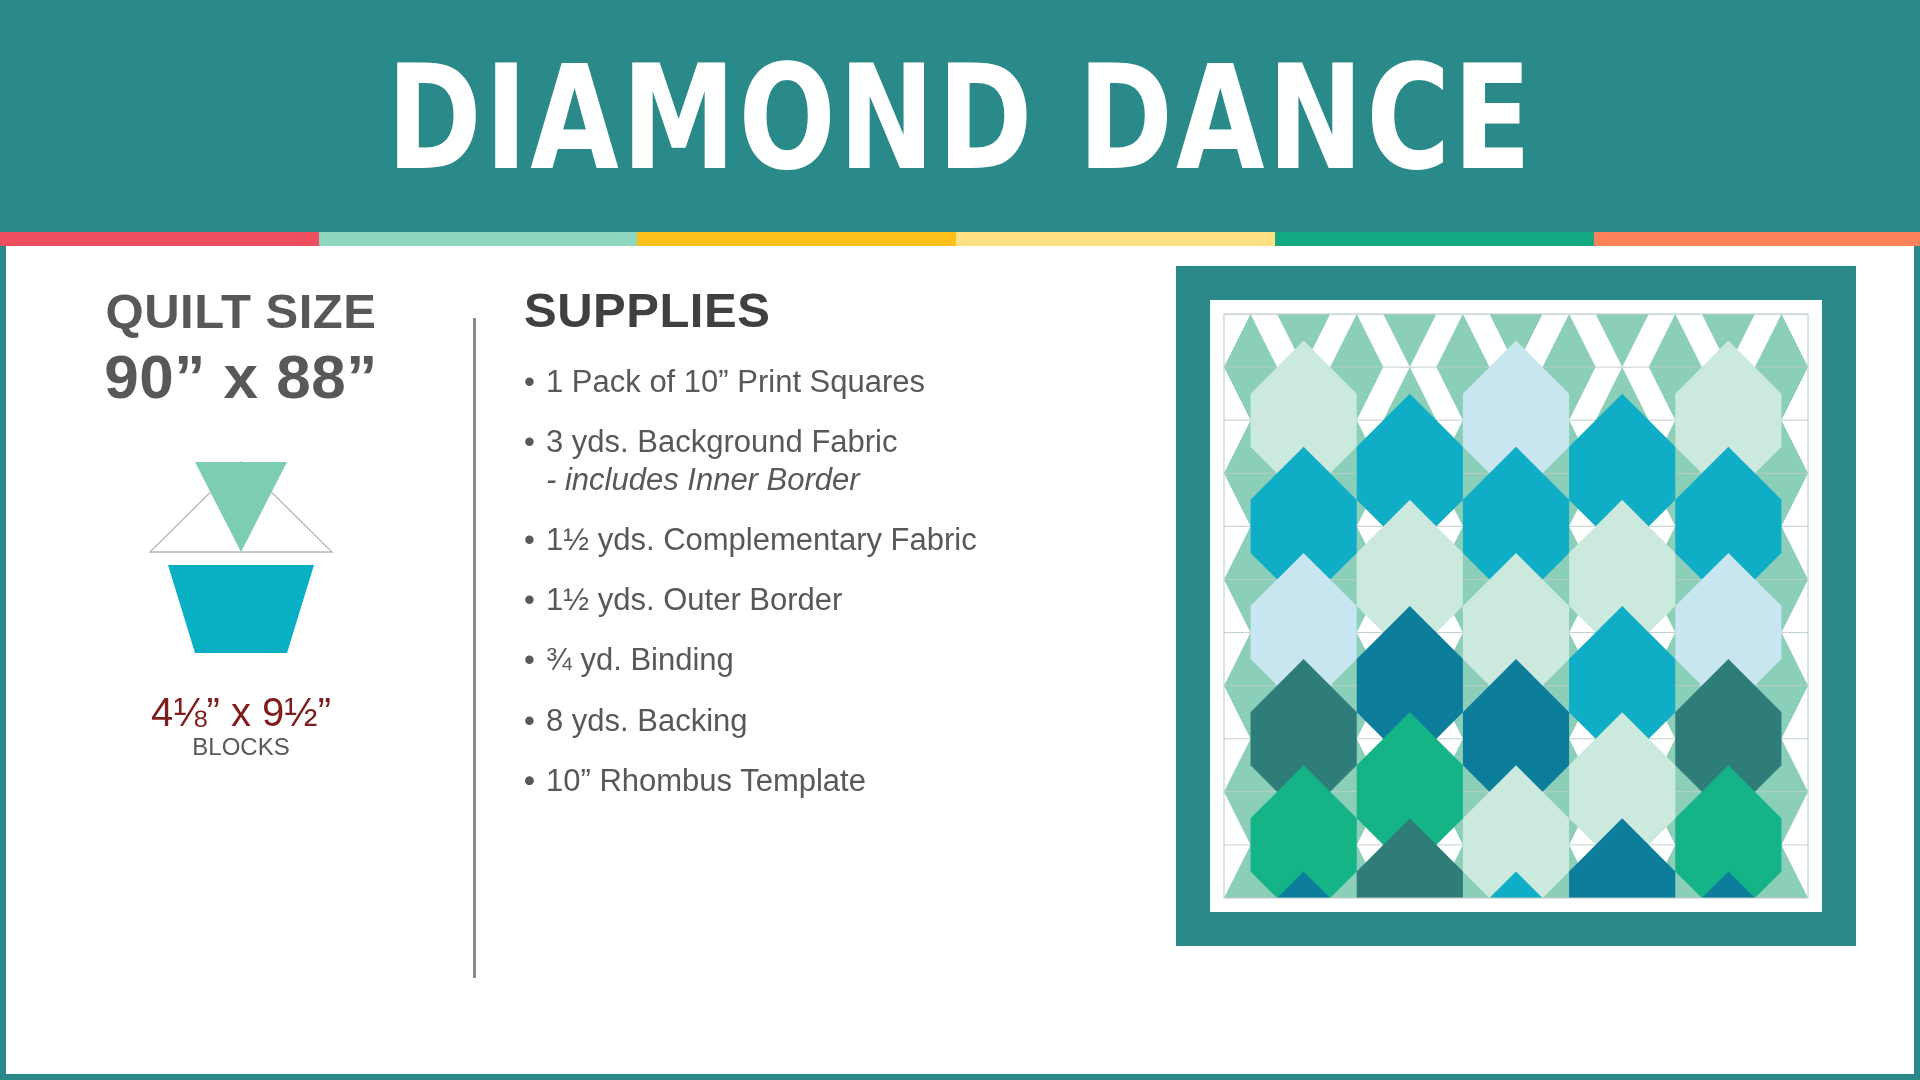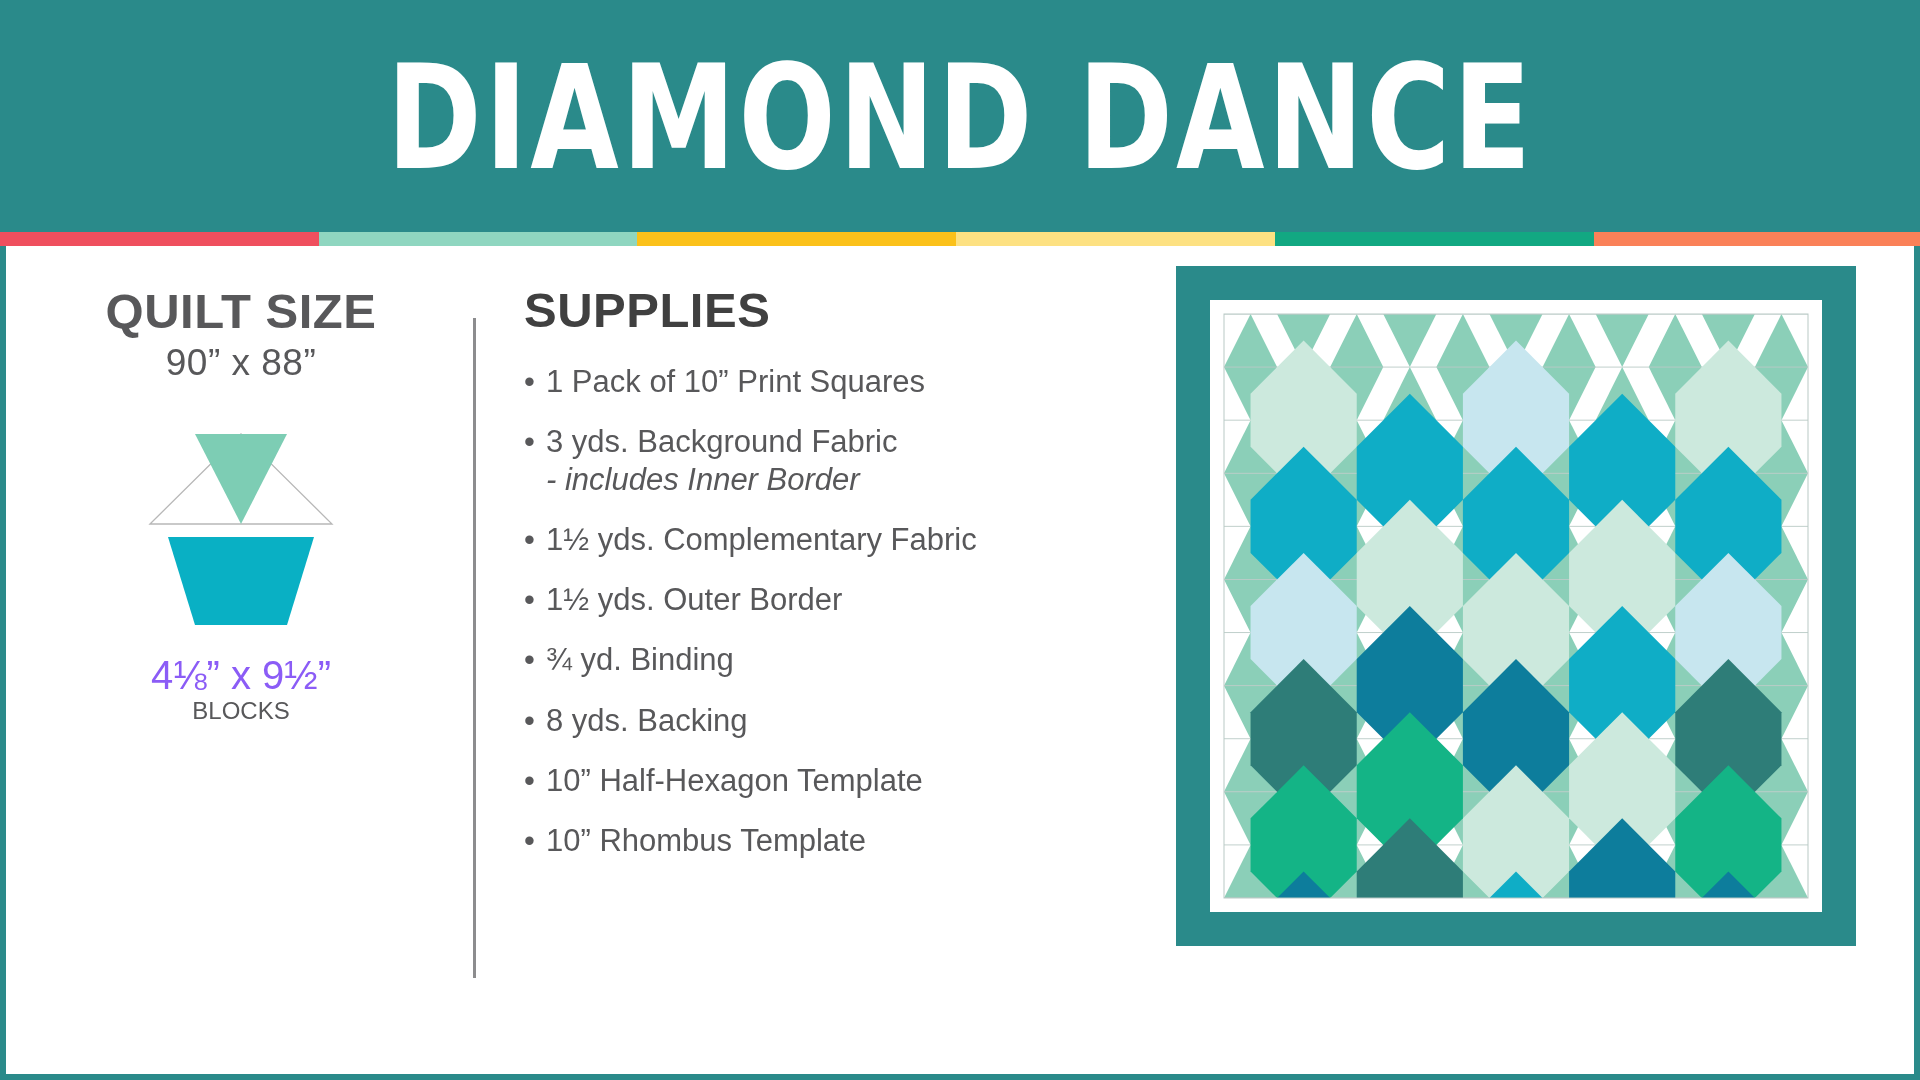--- a/index.html
+++ b/index.html
@@ -54,29 +54,29 @@
   .col-left{
     position:absolute;left:0px;top:40px;width:470px;
     text-align:center;
     color:#58585a;
   }
   .quilt-size-heading{
     font-size:49px;font-weight:bold;letter-spacing:0.5px;
     color:#58585a;margin:0;line-height:1.05;
   }
   .quilt-size-value{
-    font-size:37px;font-weight:normal;letter-spacing:0.5px;
+    font-size:62px;font-weight:bold;letter-spacing:0.5px;
     color:#58585a;margin:6px 0 0 0;line-height:1.1;
   }
   .block-figure{
     margin:44px auto 0 auto;
     width:190px;height:200px;position:relative;
   }
   .block-size-value{
-    font-size:40px;margin:25px 0 0 0;line-height:1.12;color:#8b5cf6;
+    font-size:40px;margin:34px 0 0 0;line-height:1.12;color:#7f1d1d;
   }
   .block-size-label{
     font-size:24px;margin:0;line-height:1.12;color:#58585a;
   }
 
   
   .divider{
     position:absolute;left:467px;top:72px;
     width:3px;height:660px;background:#8c8c8e;
   }
@@ -153,21 +153,21 @@
 
     <div class="col-mid">
       <div class="supplies-heading">SUPPLIES</div>
       <ul class="supply-list" id="supply-list">
           <li class="supply-item"><span class="bullet">•</span><span>1 Pack of 10” Print Squares</span></li>
           <li class="supply-item"><span class="bullet">•</span><span>3 yds. Background Fabric</span><span class="supply-sub">- includes Inner Border</span></li>
           <li class="supply-item"><span class="bullet">•</span><span>1½ yds. Complementary Fabric</span></li>
           <li class="supply-item"><span class="bullet">•</span><span>1½ yds. Outer Border</span></li>
           <li class="supply-item"><span class="bullet">•</span><span>¾ yd. Binding</span></li>
           <li class="supply-item"><span class="bullet">•</span><span>8 yds. Backing</span></li>
-          <li class="supply-item"><span class="bullet">•</span><span>10” Half-Hexagon Template</span></li>
+          <li class="supply-item"><span class="bullet">•</span></li>
           <li class="supply-item"><span class="bullet">•</span><span>10” Rhombus Template</span></li>
         </ul>
     </div>
 
     <div class="quilt-wrap">
       <svg class="quilt-svg" id="quilt-svg" width="680" height="680" viewBox="0 0 680 680">
           <rect x="0" y="0" width="680" height="680" fill="#2a8a8a"></rect>
           <rect x="34" y="34" width="612" height="612" fill="#ffffff"></rect>
           <rect x="48" y="48" width="584" height="584" fill="#ffffff"></rect>
           <defs>

